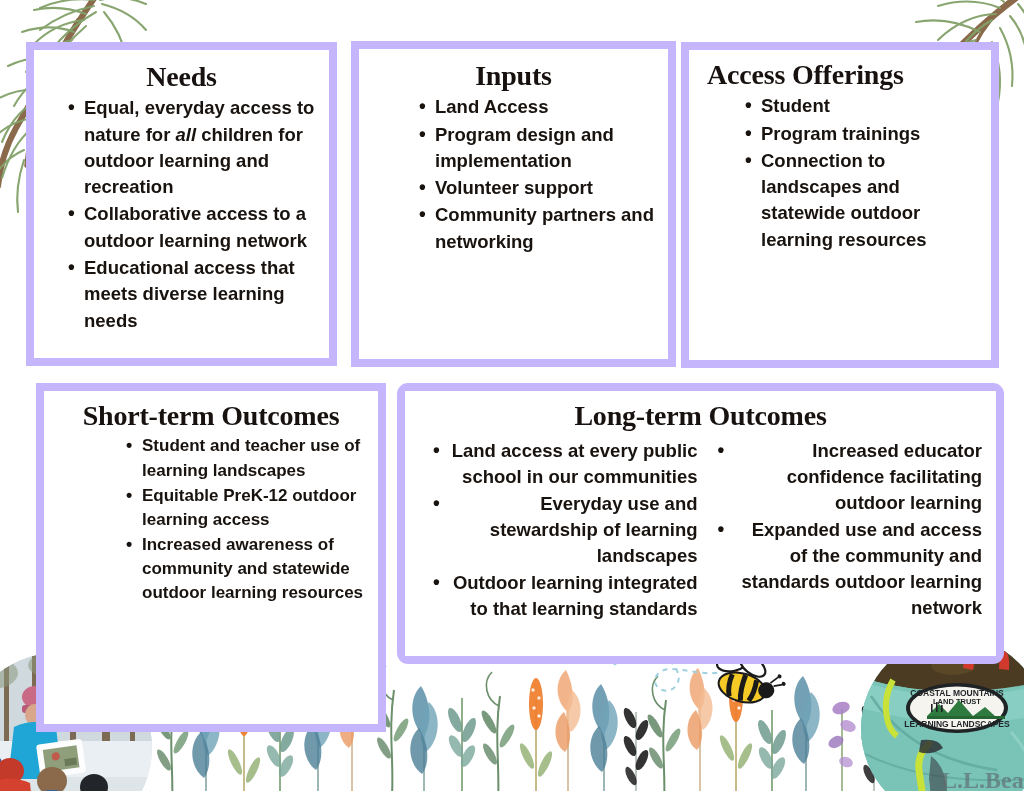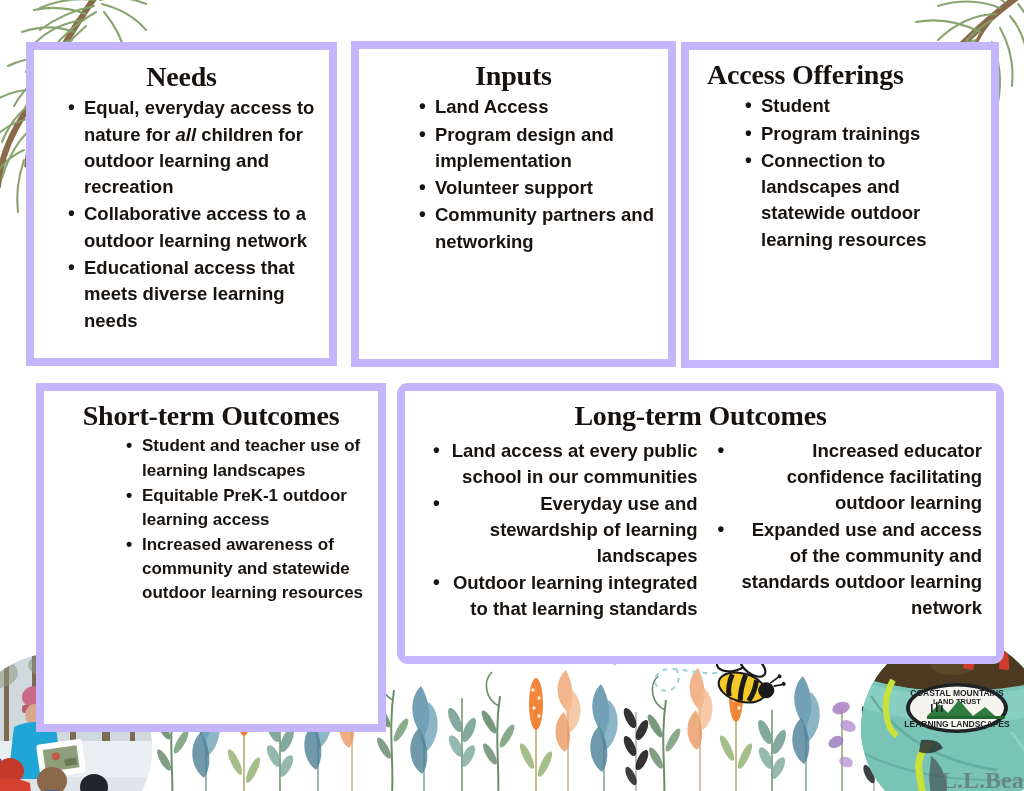--- a/index.html
+++ b/index.html
@@ -407,21 +407,21 @@
         <li><span>Connection to landscapes and statewide outdoor learning resources</span></li>
       </ul>
     </div>
   </div>
 
   <div id="box-short" class="box">
     <div class="box-inner">
       <div class="box-title">Short-term Outcomes</div>
       <ul class="box-list">
         <li><span>Student and teacher use of learning landscapes</span></li>
-        <li><span>Equitable PreK-1 outdoor learning access</span></li>
+        <li><span>Equitable PreK-12 outdoor learning access</span></li>
         <li><span>Increased awareness of community and statewide outdoor learning resources</span></li>
       </ul>
     </div>
   </div>
 
   <div id="box-long" class="box">
     <div class="box-inner">
       <div class="box-title">Long-term Outcomes</div>
       <div class="two-col">
         <ul class="box-list col-a">

